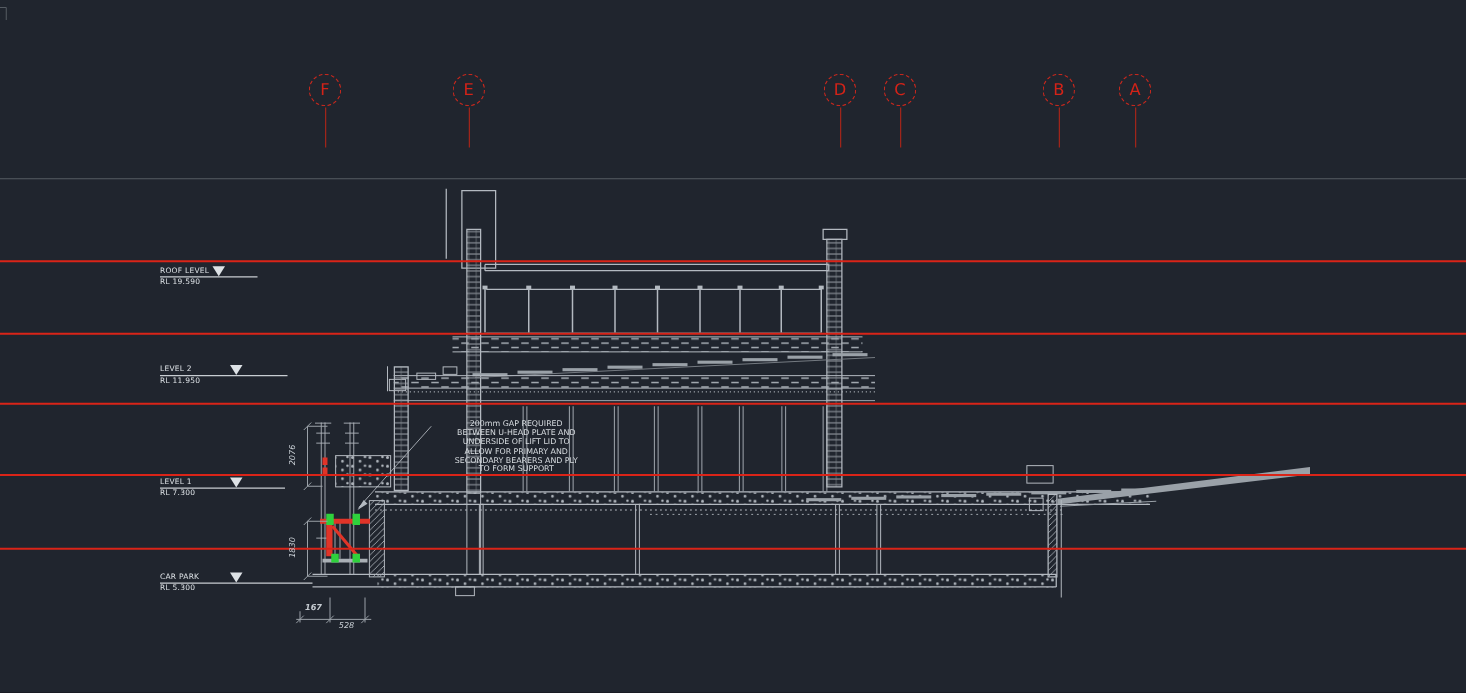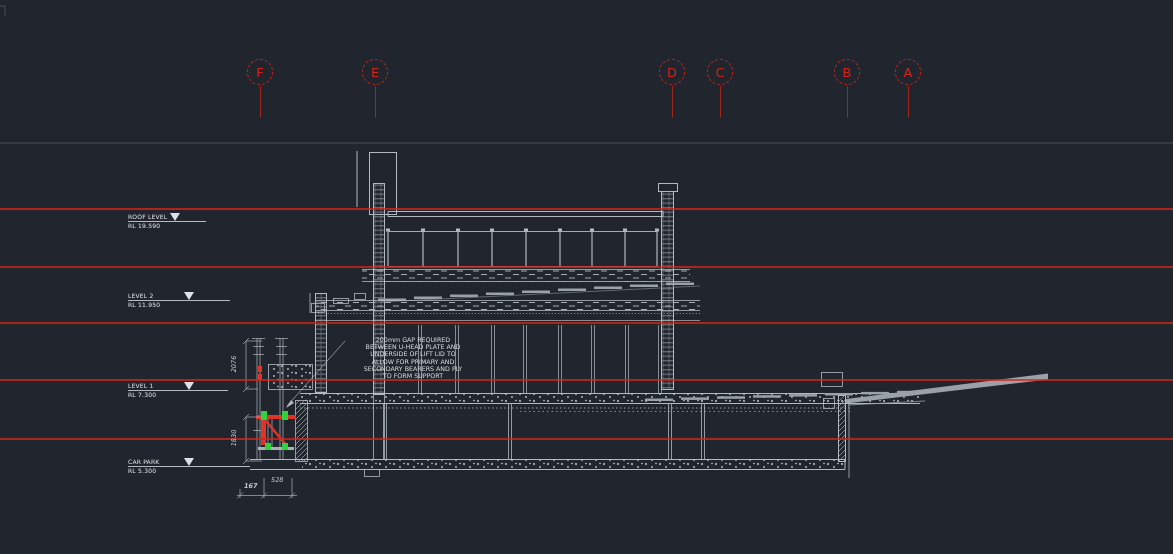--- a/index.html
+++ b/index.html
@@ -302,14 +302,14 @@
       <div>200mm GAP REQUIRED</div>
       <div>BETWEEN U-HEAD PLATE AND</div>
       <div>UNDERSIDE OF LIFT LID TO</div>
       <div>ALLOW FOR PRIMARY AND</div>
       <div>SECONDARY BEARERS AND PLY</div>
       <div>TO FORM SUPPORT</div>
     </div>
     <div class="dimtxt vdim" style="left: 226px; top: 360px;">2076</div>
     <div class="dimtxt vdim" style="left: 226px; top: 434px;">1830</div>
     <div class="dimtxt" style="left: 244px; top: 482px; font-weight: bold;">167</div>
-    <div class="dimtxt" style="left: 271px; top: 476px;">528</div>
+    <div class="dimtxt" style="left: 271px; top: 496px;">528</div>
   </div>
 
 </body></html>

